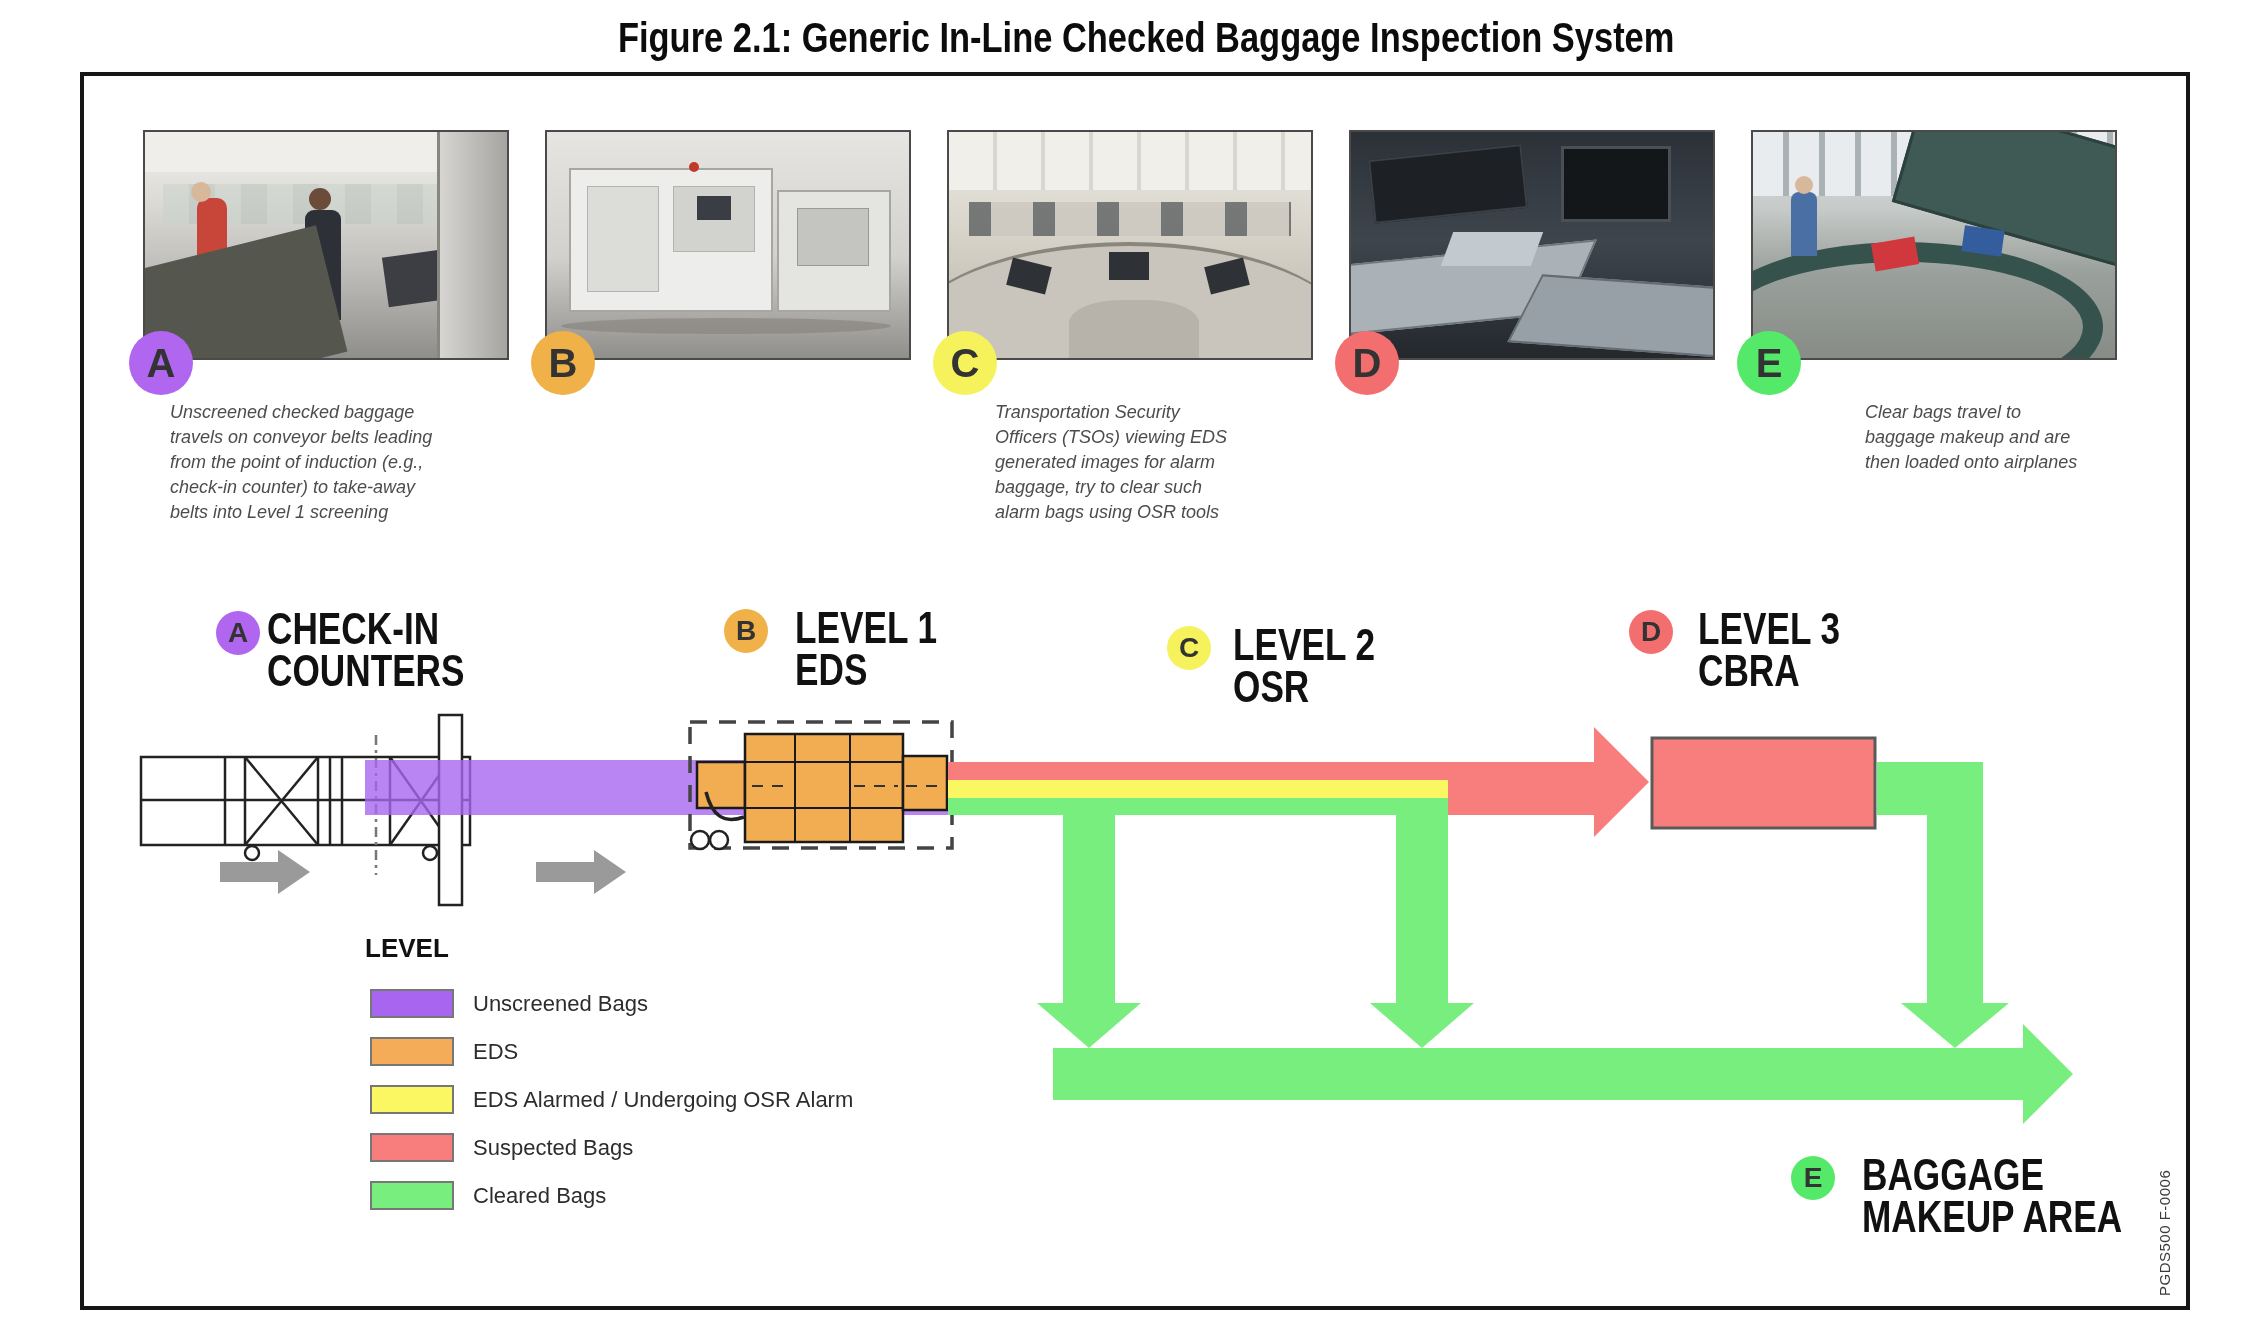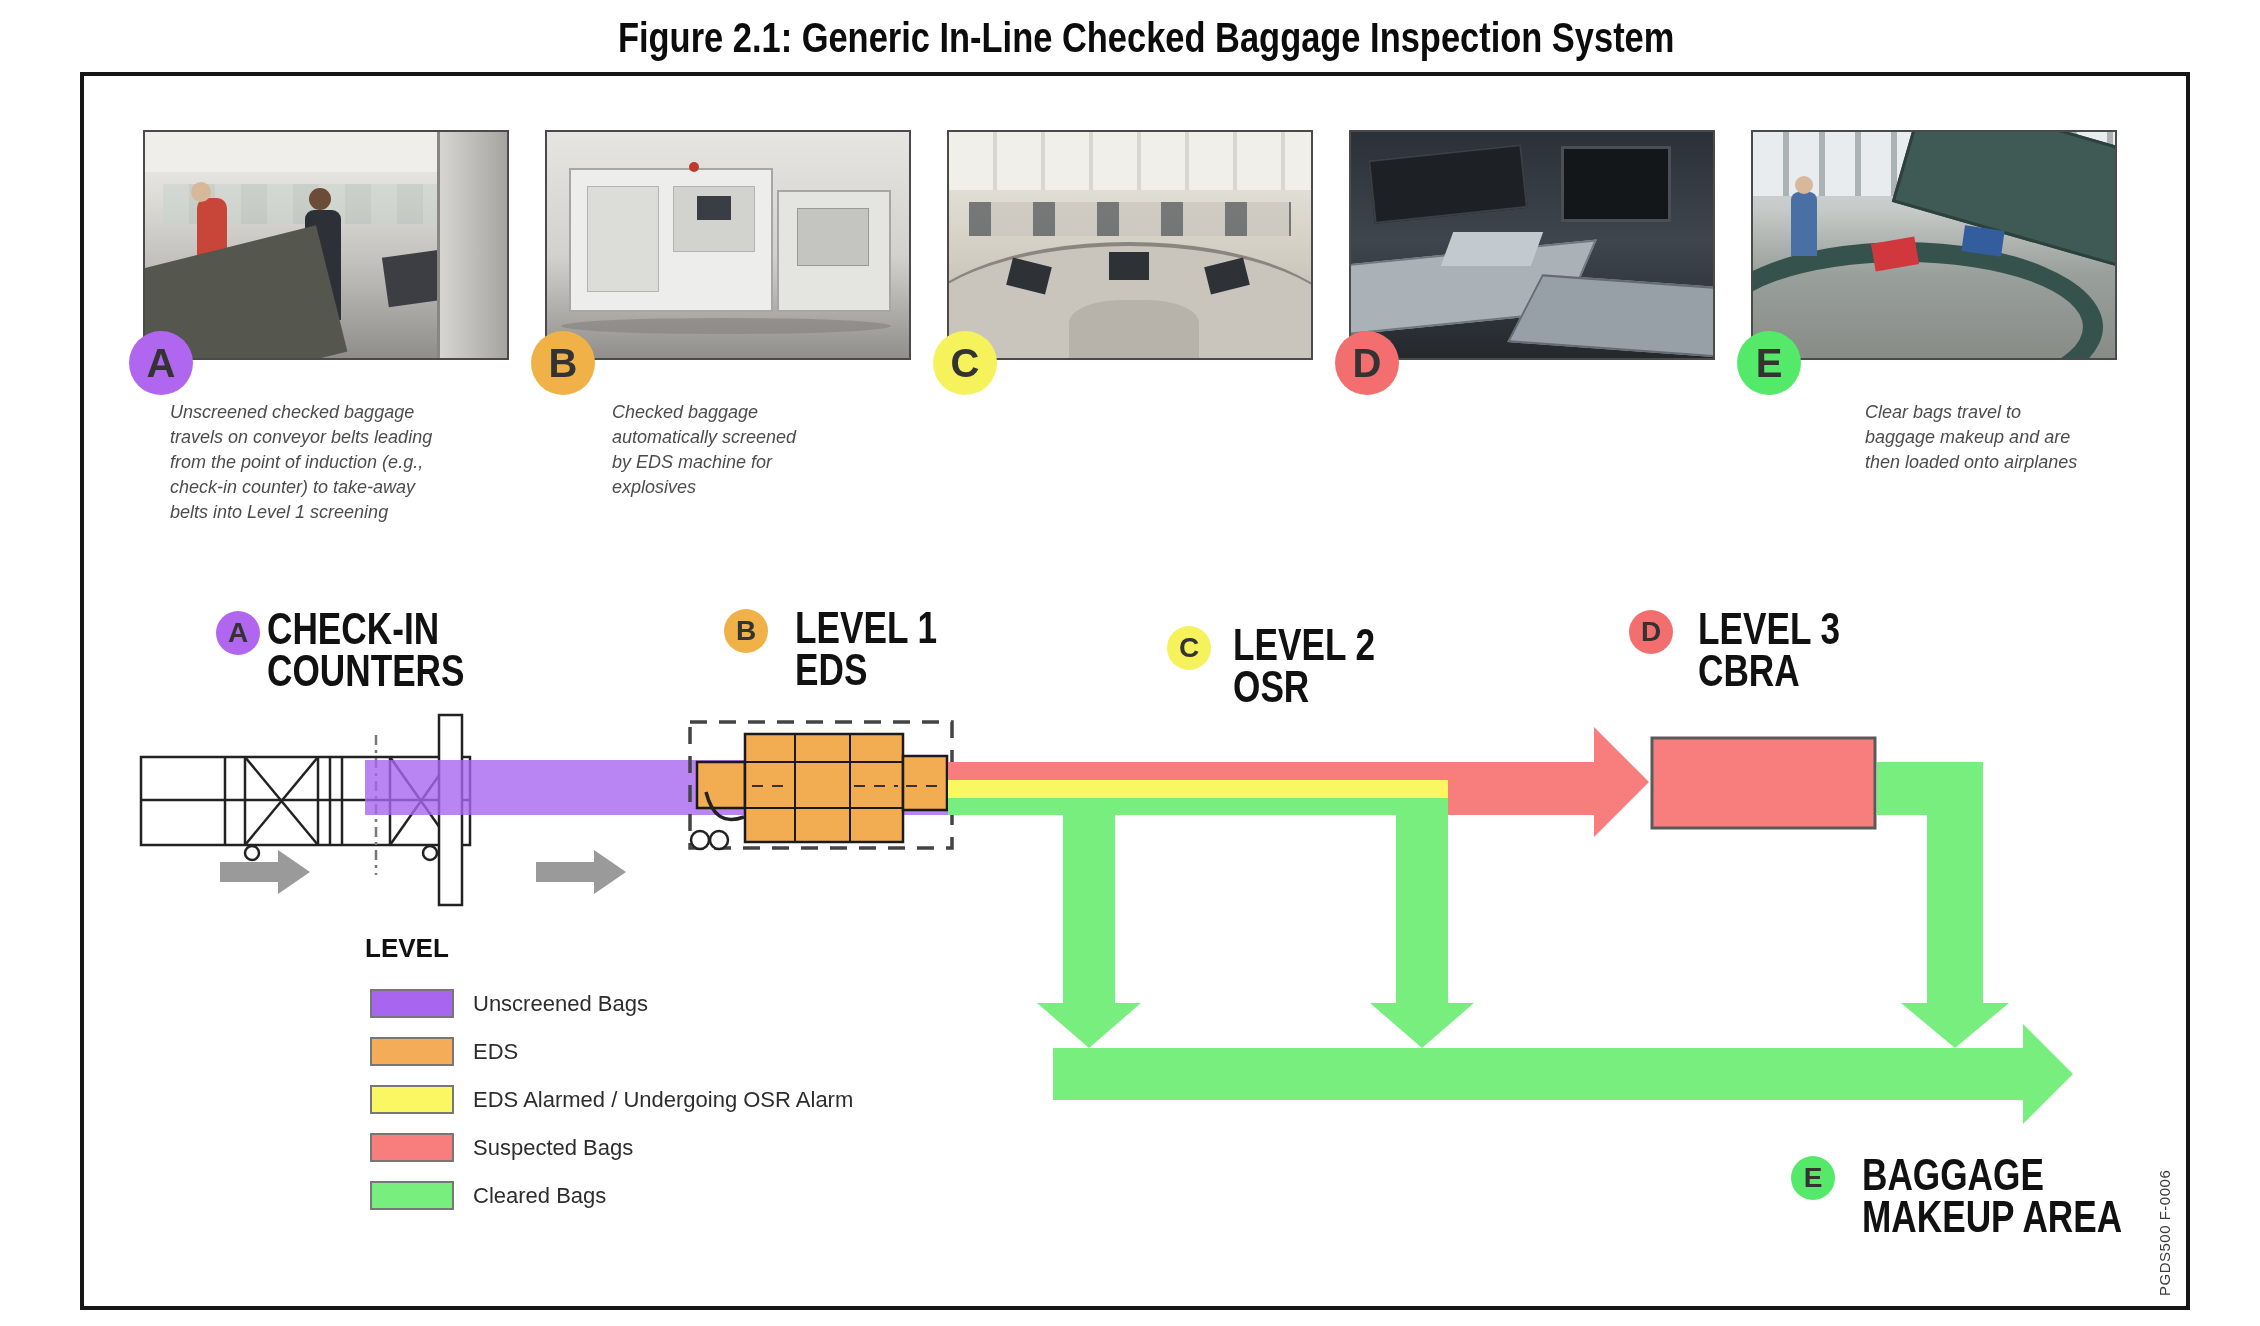--- a/index.html
+++ b/index.html
@@ -102,24 +102,25 @@
     </div>
   <div class="badge photo-badge" style="left: 1737px; background-color: rgb(85, 233, 106);">
       <span>E</span>
     </div>
 
   <div class="caption" style="left:170px;">Unscreened checked baggage
 travels on conveyor belts leading
 from the point of induction (e.g.,
 check-in counter) to take-away
 belts into Level 1 screening</div>
-  <div class="caption" style="left:612px;">Checked baggage
-automatically screened
-by EDS machine for
-explosives</div>
+  <div class="caption" style="left:995px;">Transportation Security
+Officers (TSOs) viewing EDS
+generated images for alarm
+baggage, try to clear such
+alarm bags using OSR tools</div>
   <div class="caption" style="left:1825px;margin-left:40px;">Clear bags travel to
 baggage makeup and are
 then loaded onto airplanes</div>
 
   <svg width="2260" height="1326" viewBox="0 0 2260 1326">
 
     <g stroke="#222" stroke-width="2.5" fill="none">
       <rect x="141" y="757" width="329" height="88" fill="#ffffff"></rect>
       <line x1="141" y1="800" x2="470" y2="800"></line>
       <line x1="225" y1="757" x2="225" y2="845"></line>

